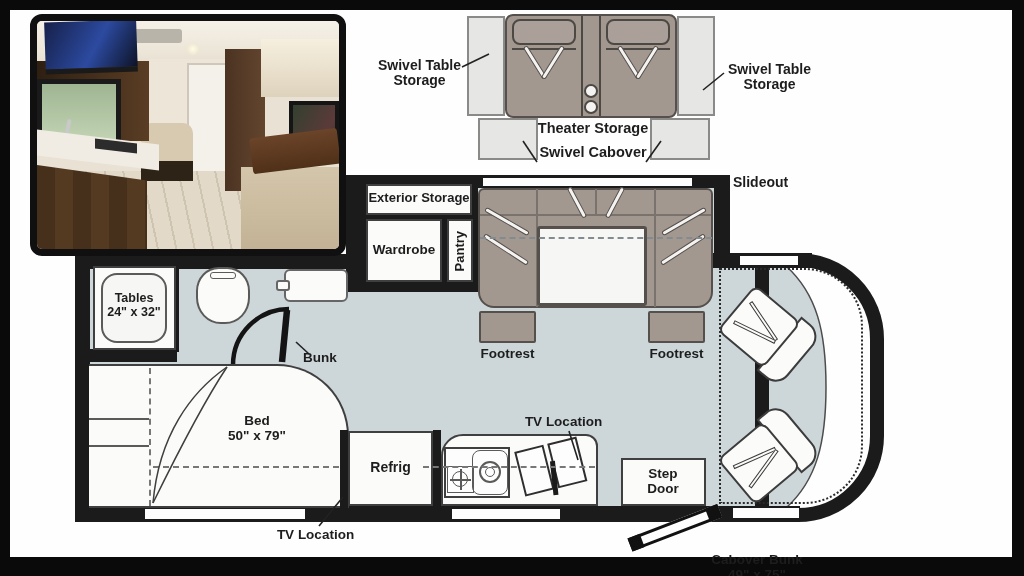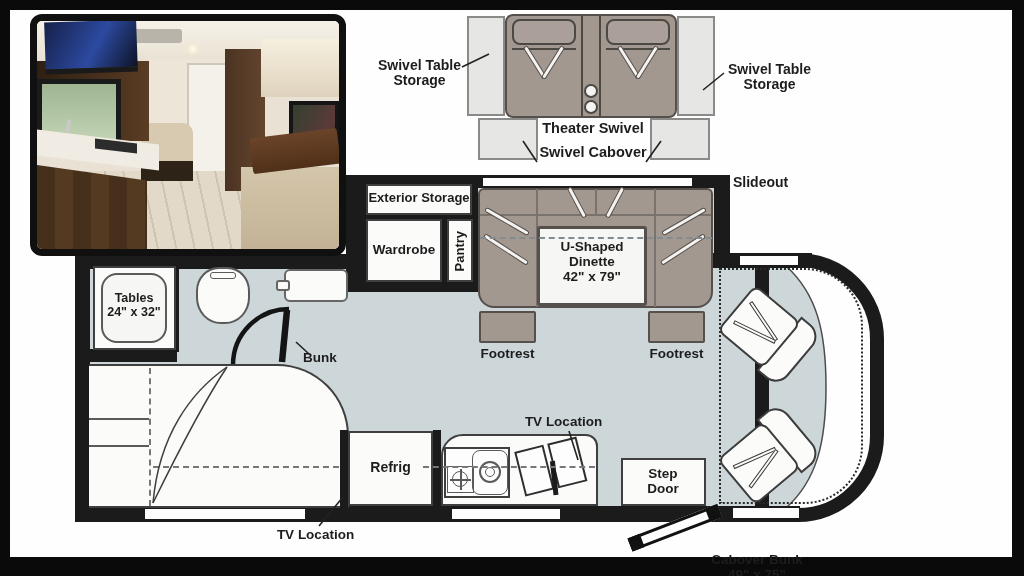--- a/index.html
+++ b/index.html
@@ -80,24 +80,20 @@
   <div class="seam" style="left:526px;top:179px;width:1.5px;height:118px;z-index:8;"></div>
   <div class="seam" style="left:644px;top:179px;width:1.5px;height:118px;z-index:8;"></div>
   <div class="seam" style="left:585px;top:179px;width:1.5px;height:26px;z-index:8;"></div>
   <div class="strut" style="left:550px;top:190px;width:34px;transform:rotate(62deg);z-index:8;"></div>
   <div class="strut" style="left:588px;top:190px;width:34px;transform:rotate(-62deg);z-index:8;"></div>
   <div class="strut" style="left:472px;top:209px;width:50px;transform:rotate(30deg);z-index:8;"></div>
   <div class="strut" style="left:470px;top:237px;width:52px;transform:rotate(33deg);z-index:8;"></div>
   <div class="strut" style="left:649px;top:209px;width:50px;transform:rotate(-30deg);z-index:8;"></div>
   <div class="strut" style="left:647px;top:237px;width:52px;transform:rotate(-33deg);z-index:8;"></div>
   <div class="abs" style="left:527px;top:216px;width:110px;height:80px;background:#f6f6f4;border:3px solid #55504b;border-radius:3px;z-index:9;"></div>
-  <div class="lbl" style="left:540px;top:230px;width:84px;z-index:40;">
-    <span>U-Shaped Dinette</span><br>
-    <span>42" x 79"</span>
-  </div>
   <div class="dash" style="left:470px;top:227px;width:232px;"></div>
 
   <div class="abs taupe" style="left:469px;top:301px;width:57px;height:32px;border-radius:2px;z-index:7;"></div>
   <div class="abs taupe" style="left:638px;top:301px;width:57px;height:32px;border-radius:2px;z-index:7;"></div>
   <div class="lbl" style="left:455px;top:337px;width:85px;">Footrest</div>
   <div class="lbl" style="left:624px;top:337px;width:85px;">Footrest</div>
 
   <div class="abs whitebox" style="left:83px;top:256px;width:83px;height:84px;z-index:7;"></div>
   <div class="abs" style="left:91px;top:263px;width:66px;height:70px;background:#f6f6f4;border:2px solid #5a5a58;border-radius:16px;z-index:8;"></div>
   <div class="lbl" style="left:88px;top:282px;width:72px;font-size:12.5px;">
@@ -108,20 +104,24 @@
   <div class="abs" style="left:200px;top:262px;width:26px;height:7px;background:#fbfbfa;border:1.5px solid #5a5a58;border-radius:3px;z-index:8;"></div>
   <div class="abs" style="left:274px;top:259px;width:64px;height:33px;background:#fbfbfa;border:2px solid #666;border-radius:6px;z-index:7;"></div>
   <div class="abs" style="left:266px;top:270px;width:14px;height:11px;background:#fbfbfa;border:2px solid #666;border-radius:3px;z-index:8;"></div>
   <div class="lbl" style="left:293px;top:341px;width:46px;text-align:left;">Bunk</div>
 
   <div class="abs" style="left:79px;top:354px;width:260px;height:144px;background:#fbfbfa;border:2px solid #3f3f3f;border-left:0;border-radius:0 72px 0 0;z-index:7;"></div>
   <div class="abs" style="left:79px;top:408px;width:60px;height:1.5px;background:#5a5a58;z-index:8;"></div>
   <div class="abs" style="left:79px;top:435px;width:60px;height:1.5px;background:#5a5a58;z-index:8;"></div>
   <div class="abs" style="left:139px;top:358px;width:0;height:138px;border-left:2px dashed #777;z-index:8;"></div>
   <div class="abs" style="left:143px;top:456px;width:186px;border-top:2px dashed #777;z-index:8;"></div>
+  <div class="lbl" style="left:188px;top:404px;width:118px;z-index:40;">
+    <span>Bed</span><br>
+    <span>50" x 79"</span>
+  </div>
 
   <div class="abs wall" style="left:330px;top:420px;width:8px;height:78px;z-index:7;"></div>
   <div class="abs wall" style="left:423px;top:420px;width:8px;height:78px;z-index:7;"></div>
   <div class="abs whitebox" style="left:338px;top:421px;width:85px;height:75px;z-index:7;"></div>
   <div class="lbl" style="left:339px;top:450px;width:83px;font-size:14px;">Refrig</div>
   <div class="abs whitebox" style="left:431px;top:424px;width:157px;height:72px;border-radius:22px 12px 0 0;z-index:7;"></div>
   <div class="abs" style="left:434px;top:437px;width:66px;height:51px;background:#fdfdfd;border:2px solid #3f3f3f;z-index:8;"></div>
   <div class="abs" style="left:437px;top:456px;width:27px;height:27px;border:1.5px solid #5a5a58;z-index:9;"></div>
   <div class="abs" style="left:442px;top:461px;width:16px;height:16px;border:1.5px solid #5a5a58;border-radius:50%;z-index:10;"></div>
   <div class="abs" style="left:440px;top:469px;width:21px;height:1.5px;background:#5a5a58;z-index:11;"></div>
@@ -157,21 +157,21 @@
   <div class="strut" style="left:524px;top:50px;width:38px;transform:rotate(-58deg);z-index:5;"></div>
   <div class="strut" style="left:600px;top:50px;width:38px;transform:rotate(58deg);z-index:5;"></div>
   <div class="strut" style="left:618px;top:50px;width:38px;transform:rotate(-58deg);z-index:5;"></div>
   <div class="abs" style="left:574px;top:74px;width:14px;height:14px;background:#f4f3f1;border:2px solid #4c4844;border-radius:50%;z-index:5;"></div>
   <div class="abs" style="left:574px;top:90px;width:14px;height:14px;background:#f4f3f1;border:2px solid #4c4844;border-radius:50%;z-index:5;"></div>
   <div class="abs graybox" style="left:468px;top:108px;width:60px;height:42px;z-index:2;"></div>
   <div class="abs graybox" style="left:640px;top:108px;width:60px;height:42px;z-index:2;"></div>
 
   <div class="lbl" style="left:362px;top:48px;width:95px;font-size:14px;">Swivel Table Storage</div>
   <div class="lbl" style="left:712px;top:52px;width:95px;font-size:14px;">Swivel Table Storage</div>
-  <div class="lbl" style="left:517px;top:111px;width:132px;font-size:14.5px;">Theater Swivel</div>
+  <div class="lbl" style="left:517px;top:111px;width:132px;font-size:14.5px;">Theater Storage</div>
   <div class="lbl" style="left:528px;top:135px;width:110px;font-size:14.5px;">Swivel Cabover</div>
 
   <div class="lbl" style="left:723px;top:165px;width:80px;text-align:left;font-size:14px;">Slideout</div>
   <div class="lbl" style="left:506px;top:405px;width:95px;">TV Location</div>
   <div class="lbl" style="left:258px;top:518px;width:95px;">TV Location</div>
   <div class="lbl" style="left:682px;top:517px;width:130px;margin-top:26px;">
     <span>Cabover Bunk</span><br>
     <span>49" x 75"</span>
   </div>
 

